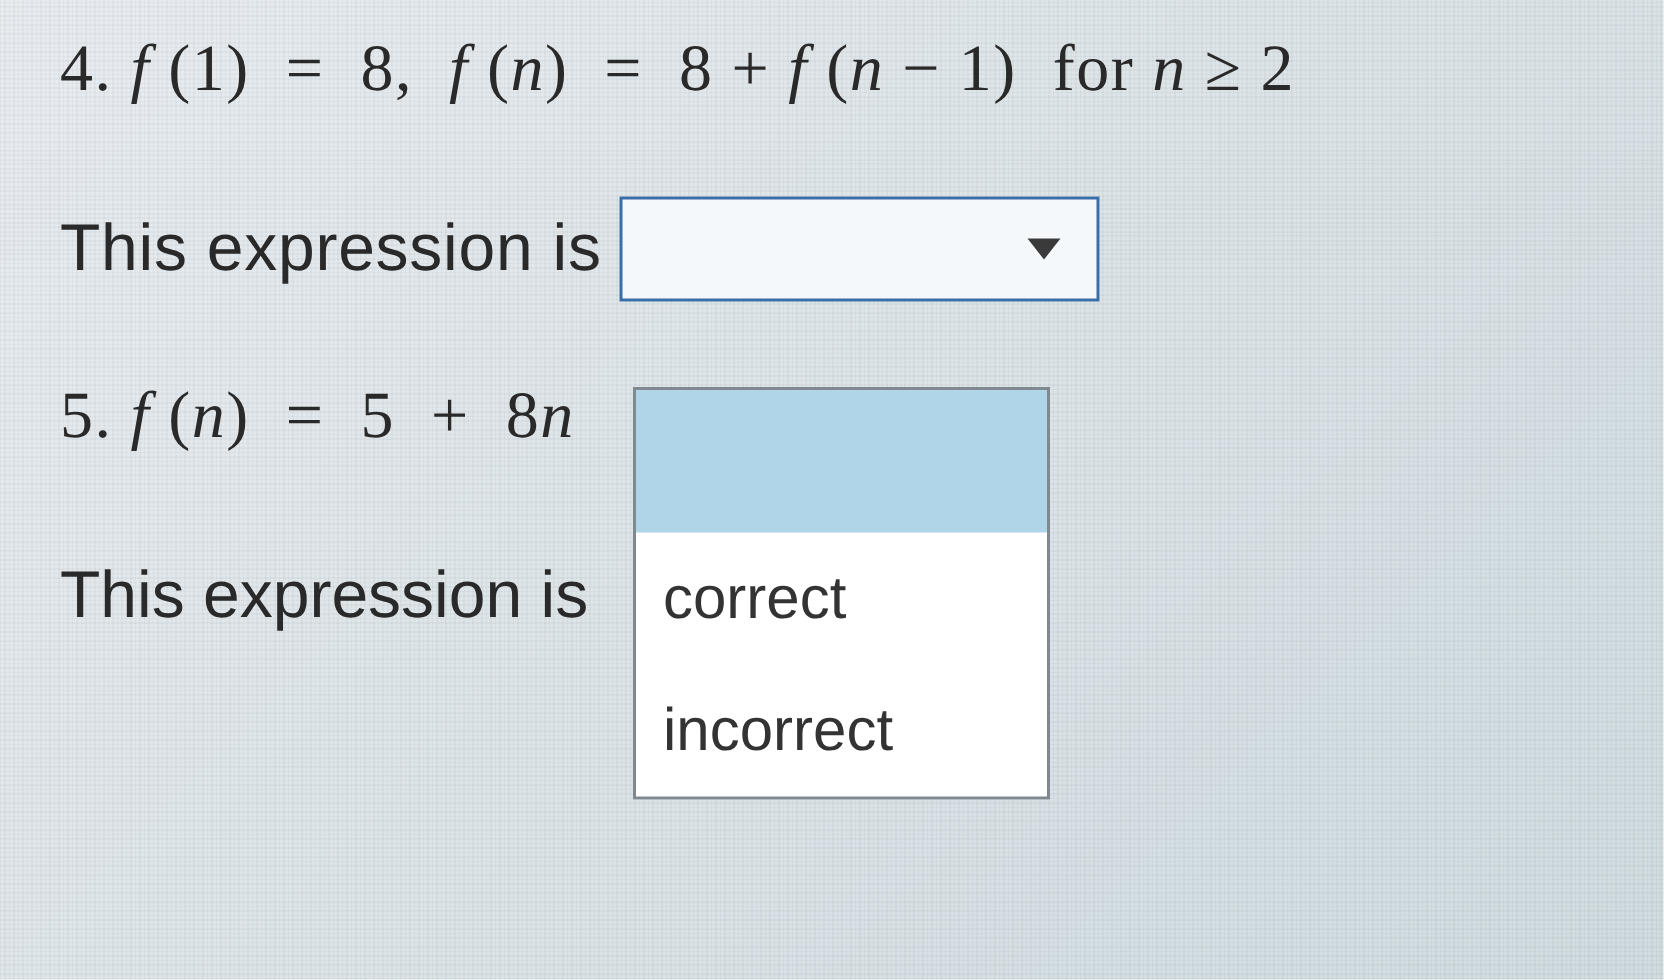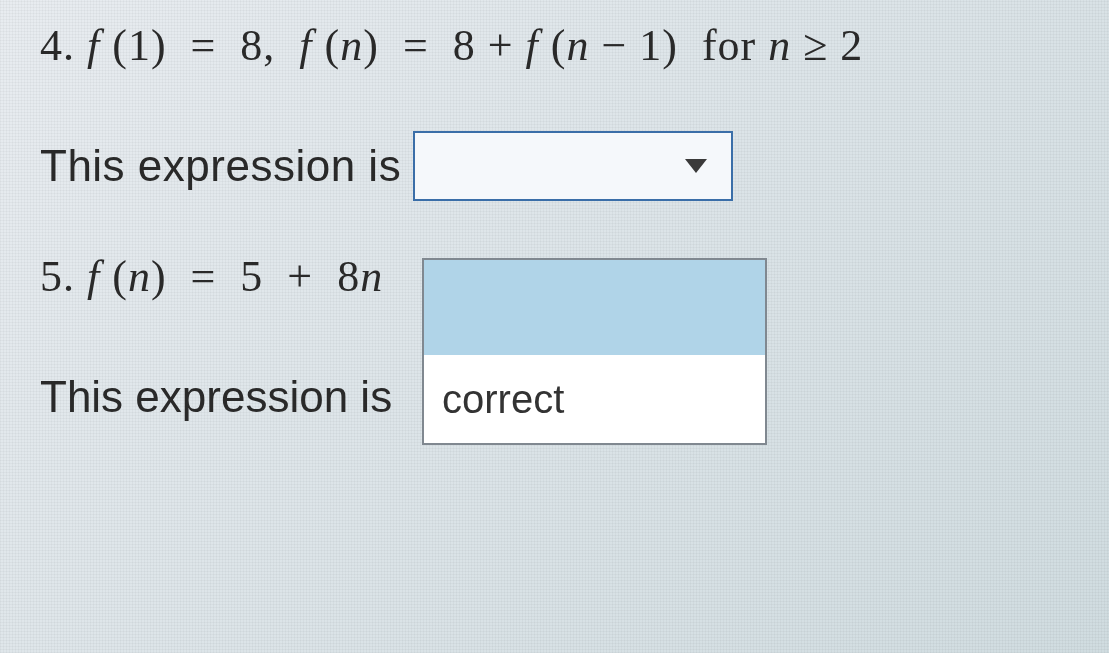--- a/index.html
+++ b/index.html
@@ -59,21 +59,21 @@
       width: 0;
       height: 0;
       border-left: 11px solid transparent;
       border-right: 11px solid transparent;
       border-top: 14px solid #3a3a3a;
     }
     .dropdown-list {
       position: absolute;
       top: 258px;
       left: 422px;
-      width: 345px;
+      width: 278px;
       border: 2px solid #808890;
       background: #ffffff;
       z-index: 10;
     }
     .dropdown-option {
       padding: 16px 18px;
       font-size: 40px;
       font-family: Arial, Helvetica, sans-serif;
       color: #333;
       cursor: pointer;
@@ -114,13 +114,14 @@
 <div class="q5-line">
   <span>5.</span>
   <span class="math-i">f</span> (<span class="math-i">n</span>)&nbsp; = &nbsp;5&nbsp; + &nbsp;8<span class="math-i">n</span>
 </div>
 
 <div class="bottom-prompt">This expression is</div>
 
 <div class="dropdown-list">
   <div class="dropdown-option blank"></div>
   <div class="dropdown-option">correct</div>
+  <div class="dropdown-option">incorrect</div>
 </div>
 
 </body></html>

